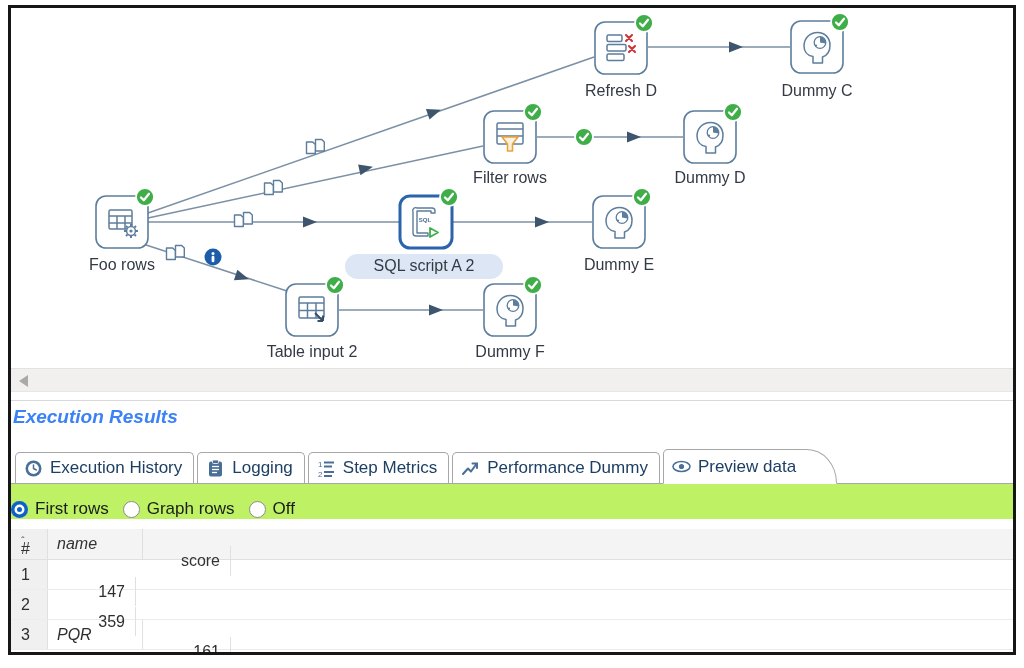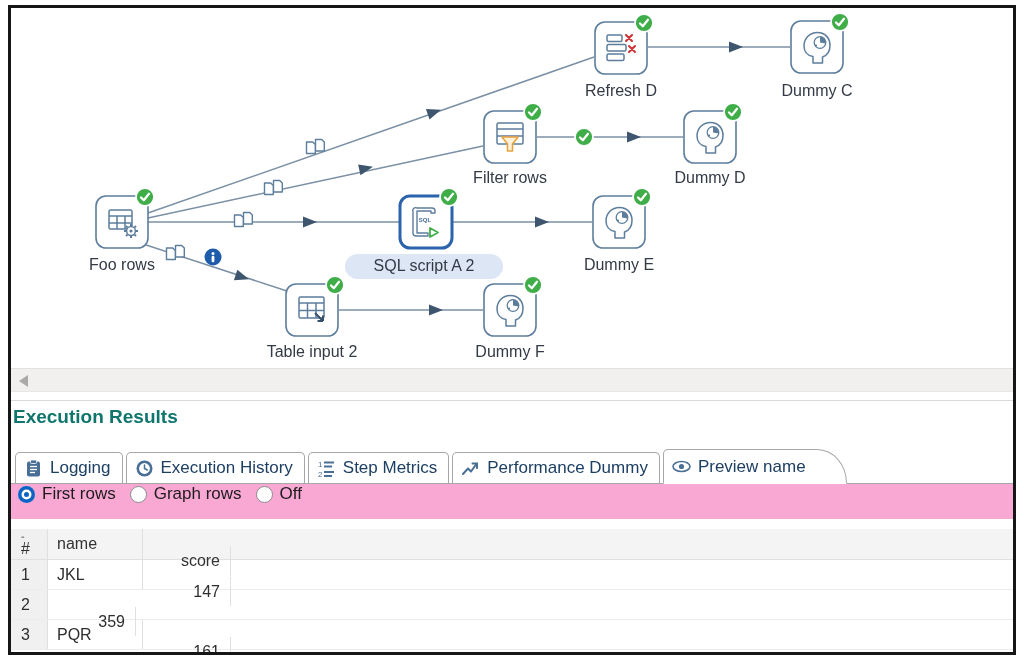--- a/index.html
+++ b/index.html
@@ -16,51 +16,51 @@
 
   
   .hscroll { position:absolute; left:0; top:360px; width:1002px; height:24px;
              background:#f1f0ef; border-top:1px solid #e2e2e2; border-bottom:1px solid #e6e6e6; }
   .hscroll .larr { position:absolute; left:8px; top:6px; width:0; height:0;
              border-top:6px solid transparent; border-bottom:6px solid transparent;
              border-right:9px solid #a9a9a9; }
   .sash { position:absolute; left:0; top:392px; width:1002px; height:1px; background:#d9d9d9; }
 
   .results-title { position:absolute; left:2px; top:398px; font-size:19px; font-weight:700;
-                   color:#0f766e; }
+                   color:#3b82f6;font-style:italic; }
 
   
   .tabbar { position:absolute; left:0; top:440px; width:1002px; height:36px;
             display:flex; align-items:flex-end; gap:3px; padding-left:4px;
             border-bottom:1px solid #a7a7a7; }
   .tab { display:flex; align-items:center; gap:7px; height:31px; padding:0 11px 0 8px;
          background:#fff; border:1px solid #a7a7a7; border-bottom:none;
          border-radius:5px 5px 0 0; font-size:17px; color:#1d3f63; white-space:nowrap; }
   .tab.active { height:35px; margin-bottom:-1px; border-bottom:1px solid #fff;
                 padding-right:40px; border-top-right-radius:30px 34px; }
   .ticon { display:flex; width:19px; height:19px; }
 
   
   .radiorow { position:absolute; left:0; top:476px; width:1002px; height:35px;
-              background:#f9a8d4; display:flex; align-items:flex-start; gap:14px; padding-left:7px; }
+              background:#bef264; display:flex; align-items:flex-end; gap:14px; }
   .ropt { display:flex; align-items:center; gap:7px; font-size:17px; color:#1c1c1c; }
   .radio { width:17px; height:17px; border-radius:50%; background:#fff; border:1px solid #8b8b8b; }
   .radio.sel { border:none; background:#0e62c4;
                box-shadow: inset 0 0 0 3.5px #0e62c4, inset 0 0 0 6px #fff; }
 
   
   .datatable { position:absolute; left:0; top:511px; width:1002px; }
   .trow { display:flex; width:1002px; height:30px; border-bottom:1px solid #ececec;
           font-size:16px; color:#2e2e2e; align-items:center; }
   .trow.head { height:31px; background:#f4f4f4; border-bottom:1px solid #e0e0e0;
                color:#333; margin-top:10px; }
   .c-num  { width:37px; height:100%; background:#f0f0f0; border-right:1px solid #e0e0e0;
             display:flex; align-items:center; padding-left:10px; }
   .c-name { width:95px; height:100%; border-right:1px solid #e0e0e0;
-            display:flex; align-items:center; padding-left:9px; }
+            display:flex; align-items:center; padding-left:9px;font-style:italic; }
   .c-score{ width:88px; height:100%; border-right:1px solid #e0e0e0;
             display:flex; align-items:center; justify-content:flex-end; padding-right:10px;margin-top:34px; }
   .c-rest { flex:1; height:100%; }
   .hash { display:flex; flex-direction:column; align-items:flex-start; line-height:9px;
           padding-top:2px; }
   .hash .caret { font-size:11px; color:#555; height:7px; }
 </style>
 </head>
 <body>
 
@@ -221,38 +221,38 @@
     <div class="larr"></div>
   </div>
   <div class="sash"></div>
 
   <div class="results-title">Execution Results</div>
 
   <div class="tabbar">
     <div class="tab">
       <span class="ticon">
         <svg width="19" height="19" viewBox="0 0 19 19">
+          <circle cx="9.5" cy="9.5" r="8" fill="#4a6f96"></circle>
+          <circle cx="9.5" cy="9.5" r="5.4" fill="#fff"></circle>
+          <path d="M9.5,6 V9.5 L12.3,11" fill="none" stroke="#4a6f96" stroke-width="1.5" stroke-linecap="round"></path>
+        </svg>
+          </span>
+      <span>Execution History</span>
+    </div>
+    <div class="tab">
+      <span class="ticon">
+        <svg width="19" height="19" viewBox="0 0 19 19">
           <rect x="3" y="2.5" width="13" height="15" rx="2" fill="#4a6f96"></rect>
           <rect x="6.5" y="1" width="6" height="3.5" rx="1" fill="#4a6f96" stroke="#fff" stroke-width="0.8"></rect>
           <line x1="6" y1="7.5" x2="13" y2="7.5" stroke="#fff" stroke-width="1.3"></line>
           <line x1="6" y1="10.5" x2="13" y2="10.5" stroke="#fff" stroke-width="1.3"></line>
           <line x1="6" y1="13.5" x2="11" y2="13.5" stroke="#fff" stroke-width="1.3"></line>
         </svg>
           </span>
       <span>Logging</span>
-    </div>
-    <div class="tab">
-      <span class="ticon">
-        <svg width="19" height="19" viewBox="0 0 19 19">
-          <circle cx="9.5" cy="9.5" r="8" fill="#4a6f96"></circle>
-          <circle cx="9.5" cy="9.5" r="5.4" fill="#fff"></circle>
-          <path d="M9.5,6 V9.5 L12.3,11" fill="none" stroke="#4a6f96" stroke-width="1.5" stroke-linecap="round"></path>
-        </svg>
-          </span>
-      <span>Execution History</span>
     </div>
     <div class="tab">
       <span class="ticon">
         <svg width="19" height="19" viewBox="0 0 19 19">
           <text x="1" y="8" font-size="8" fill="#4a6f96" font-family="Liberation Sans, sans-serif">1</text>
           <text x="1" y="17.5" font-size="8" fill="#4a6f96" font-family="Liberation Sans, sans-serif">2</text>
           <line x1="7" y1="3.5" x2="17" y2="3.5" stroke="#4a6f96" stroke-width="2"></line>
           <line x1="7" y1="7.5" x2="15" y2="7.5" stroke="#4a6f96" stroke-width="2"></line>
           <line x1="7" y1="13" x2="17" y2="13" stroke="#4a6f96" stroke-width="2"></line>
           <line x1="7" y1="17" x2="15" y2="17" stroke="#4a6f96" stroke-width="2"></line>
@@ -269,21 +269,21 @@
           </span>
       <span>Performance Dummy</span>
     </div>
     <div class="tab active">
       <span class="ticon">
         <svg width="19" height="19" viewBox="0 0 19 19">
           <ellipse cx="9.5" cy="9.5" rx="8.5" ry="5" fill="#fff" stroke="#4a6f96" stroke-width="1.6"></ellipse>
           <circle cx="9.5" cy="9.5" r="2.6" fill="#4a6f96"></circle>
         </svg>
           </span>
-      <span>Preview name</span>
+      <span>Preview data</span>
     </div>
   </div>
 
   <div class="radiorow">
     <div class="ropt">
       <span class="radio sel"></span>
       <span>First rows</span>
     </div>
     <div class="ropt">
       <span class="radio"></span>
@@ -302,21 +302,20 @@
           <span class="caret">ˆ</span>
           <span>#</span>
         </span>
       </div>
       <div class="c-name">name</div>
       <div class="c-score">score</div>
       <div class="c-rest"></div>
     </div>
     <div class="trow">
       <div class="c-num">1</div>
-      <div class="c-name">JKL</div>
       <div class="c-score">147</div>
       <div class="c-rest"></div>
     </div>
     <div class="trow">
       <div class="c-num">2</div>
       <div class="c-score">359</div>
       <div class="c-rest"></div>
     </div>
     <div class="trow">
       <div class="c-num">3</div>

